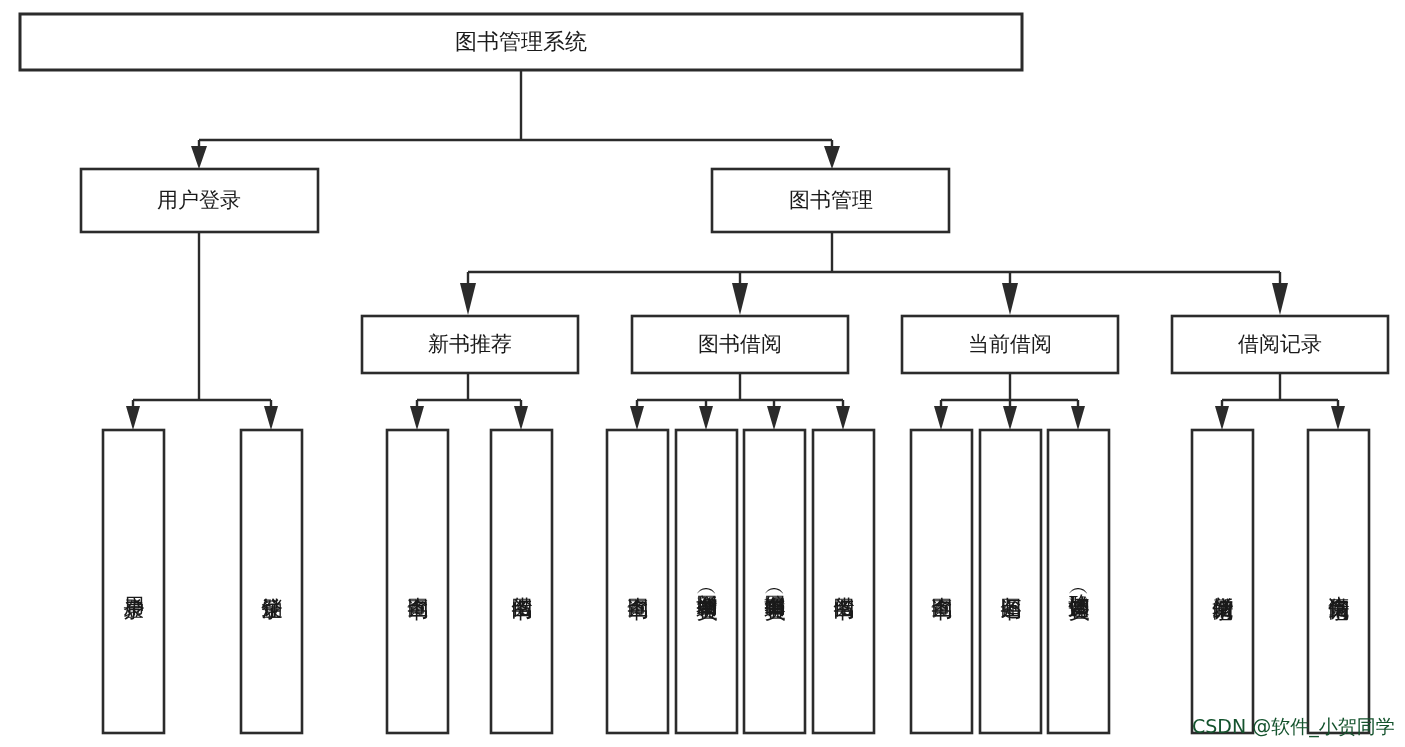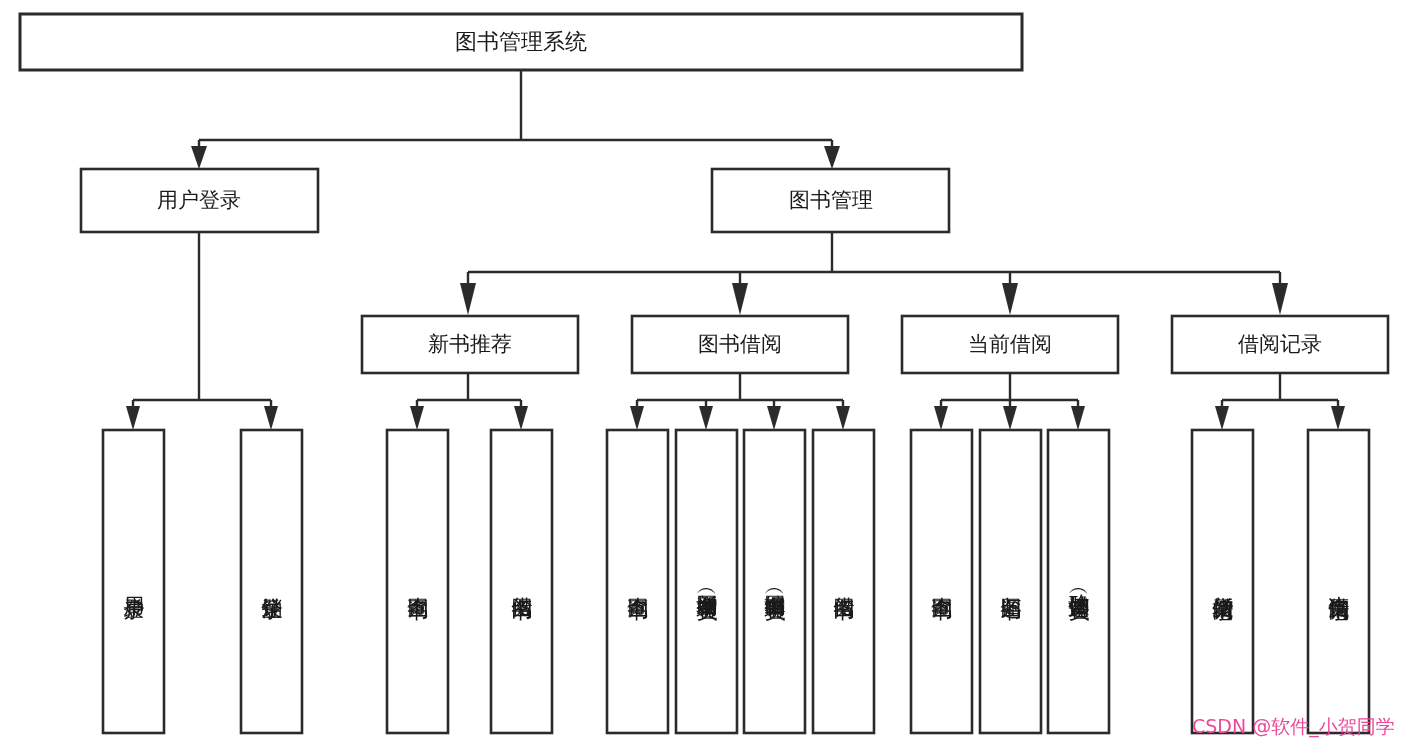--- a/index.html
+++ b/index.html
@@ -67,21 +67,21 @@
     align-items: center;
     justify-content: center;
     white-space: nowrap;
     pointer-events: none;
     user-select: none;
   }
   .watermark {
     position: absolute;
     font-family: "DejaVu Sans", "Liberation Sans", sans-serif;
     font-size: 19px;
-    color: #ec4899;
+    color: #14532d;
     white-space: nowrap;
     pointer-events: none;
   }
 </style>
 </head>
 <body>
 
 <div id="diagram-root">
 
   <svg class="flow" viewBox="0 0 1405 747" xmlns="http://www.w3.org/2000/svg">

